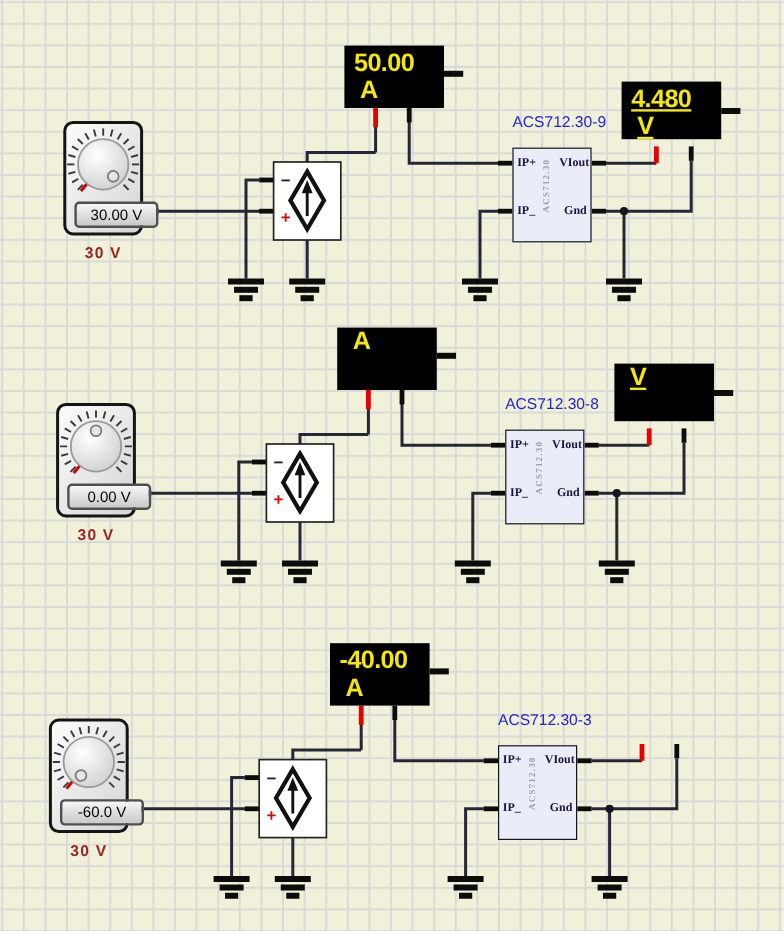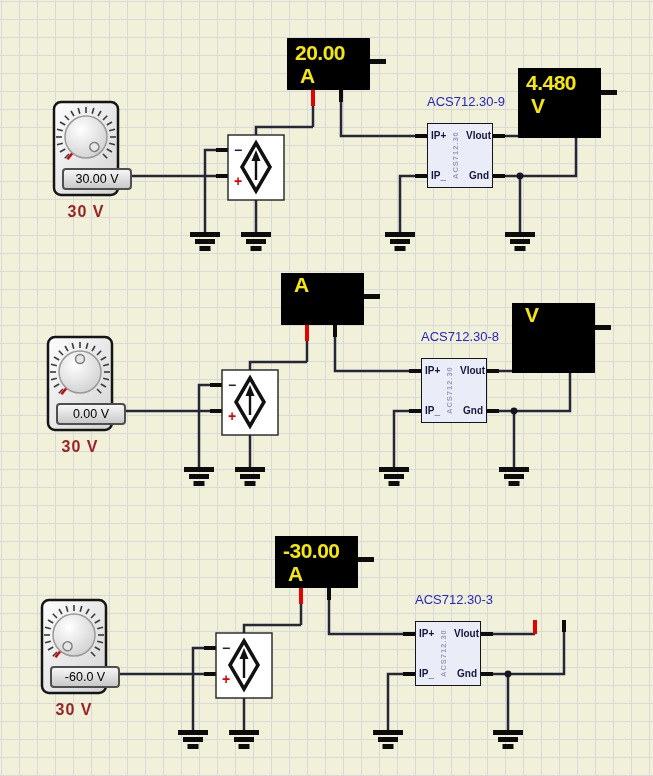--- a/index.html
+++ b/index.html
@@ -22,28 +22,28 @@
   
   .meter{
     position:absolute;background:#000;color:#f5e70a;
     font-weight:bold;font-size:21px;line-height:23px;letter-spacing:-0.5px;
   }
   .meter .value{padding:3px 0 0 8px;}
   .meter .unit{padding:0 0 0 13px;}
   .meter-stub{position:absolute;width:16px;height:5px;background:#0c0c0c;}
   .ammeter{left:287px;top:38px;width:83px;height:52px;}
   .ammeter .meter-stub{left:83px;top:21px;}
-  .voltmeter{left:518px;top:68px;width:83px;height:70px;}
+  .voltmeter{left:518px;top:68px;width:83px;height:48px;text-decoration:underline;}
   .voltmeter .meter-stub{left:83px;top:22px;}
 
   
   .ic{
-    position:absolute;left:427px;top:123px;width:66px;height:65px;
+    position:absolute;left:427px;top:123px;width:66px;height:79px;
     box-sizing:border-box;border:1.6px solid #14141c;background:#eaedf8;
-    font-family:Liberation Sans, sans-serif;
+    font-family:Liberation Serif, serif;
   }
   .pin-label{position:absolute;font-size:10px;font-weight:bold;color:#16163e;}
   .p-ipp{left:3px;top:6px;}
   .p-ipm{left:3px;top:46px;}
   .p-vio{right:1px;top:6px;}
   .p-gnd{right:3px;top:46px;}
   .ic-vert{
     position:absolute;left:20px;top:0;width:14px;height:62px;
     display:flex;align-items:center;justify-content:center;
     writing-mode:vertical-rl;transform:rotate(180deg);
@@ -57,21 +57,21 @@
   
   .knob-display{
     position:absolute;left:62px;top:168px;width:70px;height:22px;
     box-sizing:border-box;border:2px solid #4f4f4f;border-radius:4px;
     background:linear-gradient(#f6f6f6,#c9c9c9);
     font-size:12.5px;font-weight:500;color:#000;
     display:flex;align-items:center;justify-content:center;
   }
   .knob-label{
     position:absolute;left:50px;top:203px;width:72px;text-align:center;
-    font-size:16px;font-weight:600;color:#9b2222;letter-spacing:1px;
+    font-size:13px;font-weight:600;color:#9b2222;letter-spacing:1px;
   }
 </style>
 </head>
 <body>
 
 <div id="canvas">
 
     <div class="row" style="transform: translate(0px, 0px);">
       <svg class="wires-layer" width="653" height="300" viewBox="0 0 653 300">
         <defs>
@@ -168,21 +168,21 @@
           </g>
           <line x1="74.4" y1="150.8" x2="67.4" y2="159.2" stroke="#d40000" stroke-width="2.5"></line>
           <circle cx="86" cy="137" r="21" fill="url(#knobFaceGrad)" stroke="#9a9a9a" stroke-width="1.5"></circle>
           <g transform="rotate(140 86 137)">
             <circle cx="86" cy="124" r="4.5" fill="#e6e6e6" stroke="#7d7d7d" stroke-width="1.5"></circle>
           </g>
         </g>
       </svg>
 
       <div class="meter ammeter">
-        <div class="value">20.00</div>
+        <div class="value">50.00</div>
         <div class="unit">A</div>
         <div class="meter-stub"></div>
       </div>
 
       <div class="meter voltmeter">
         <div class="value">4.480</div>
         <div class="unit">V</div>
         <div class="meter-stub"></div>
       </div>
 
@@ -420,21 +420,21 @@
           </g>
           <line x1="74.4" y1="150.8" x2="67.4" y2="159.2" stroke="#d40000" stroke-width="2.5"></line>
           <circle cx="86" cy="137" r="21" fill="url(#knobFaceGrad)" stroke="#9a9a9a" stroke-width="1.5"></circle>
           <g transform="rotate(-150 86 137)">
             <circle cx="86" cy="124" r="4.5" fill="#e6e6e6" stroke="#7d7d7d" stroke-width="1.5"></circle>
           </g>
         </g>
       </svg>
 
       <div class="meter ammeter">
-        <div class="value">-30.00</div>
+        <div class="value">-40.00</div>
         <div class="unit">A</div>
         <div class="meter-stub"></div>
       </div>
 
 
       <div class="ic-ref">ACS712.30-3</div>
       <div class="ic">
         <span class="pin-label p-ipp">IP+</span>
         <span class="pin-label p-ipm">IP_</span>
         <span class="pin-label p-vio">VIout</span>

